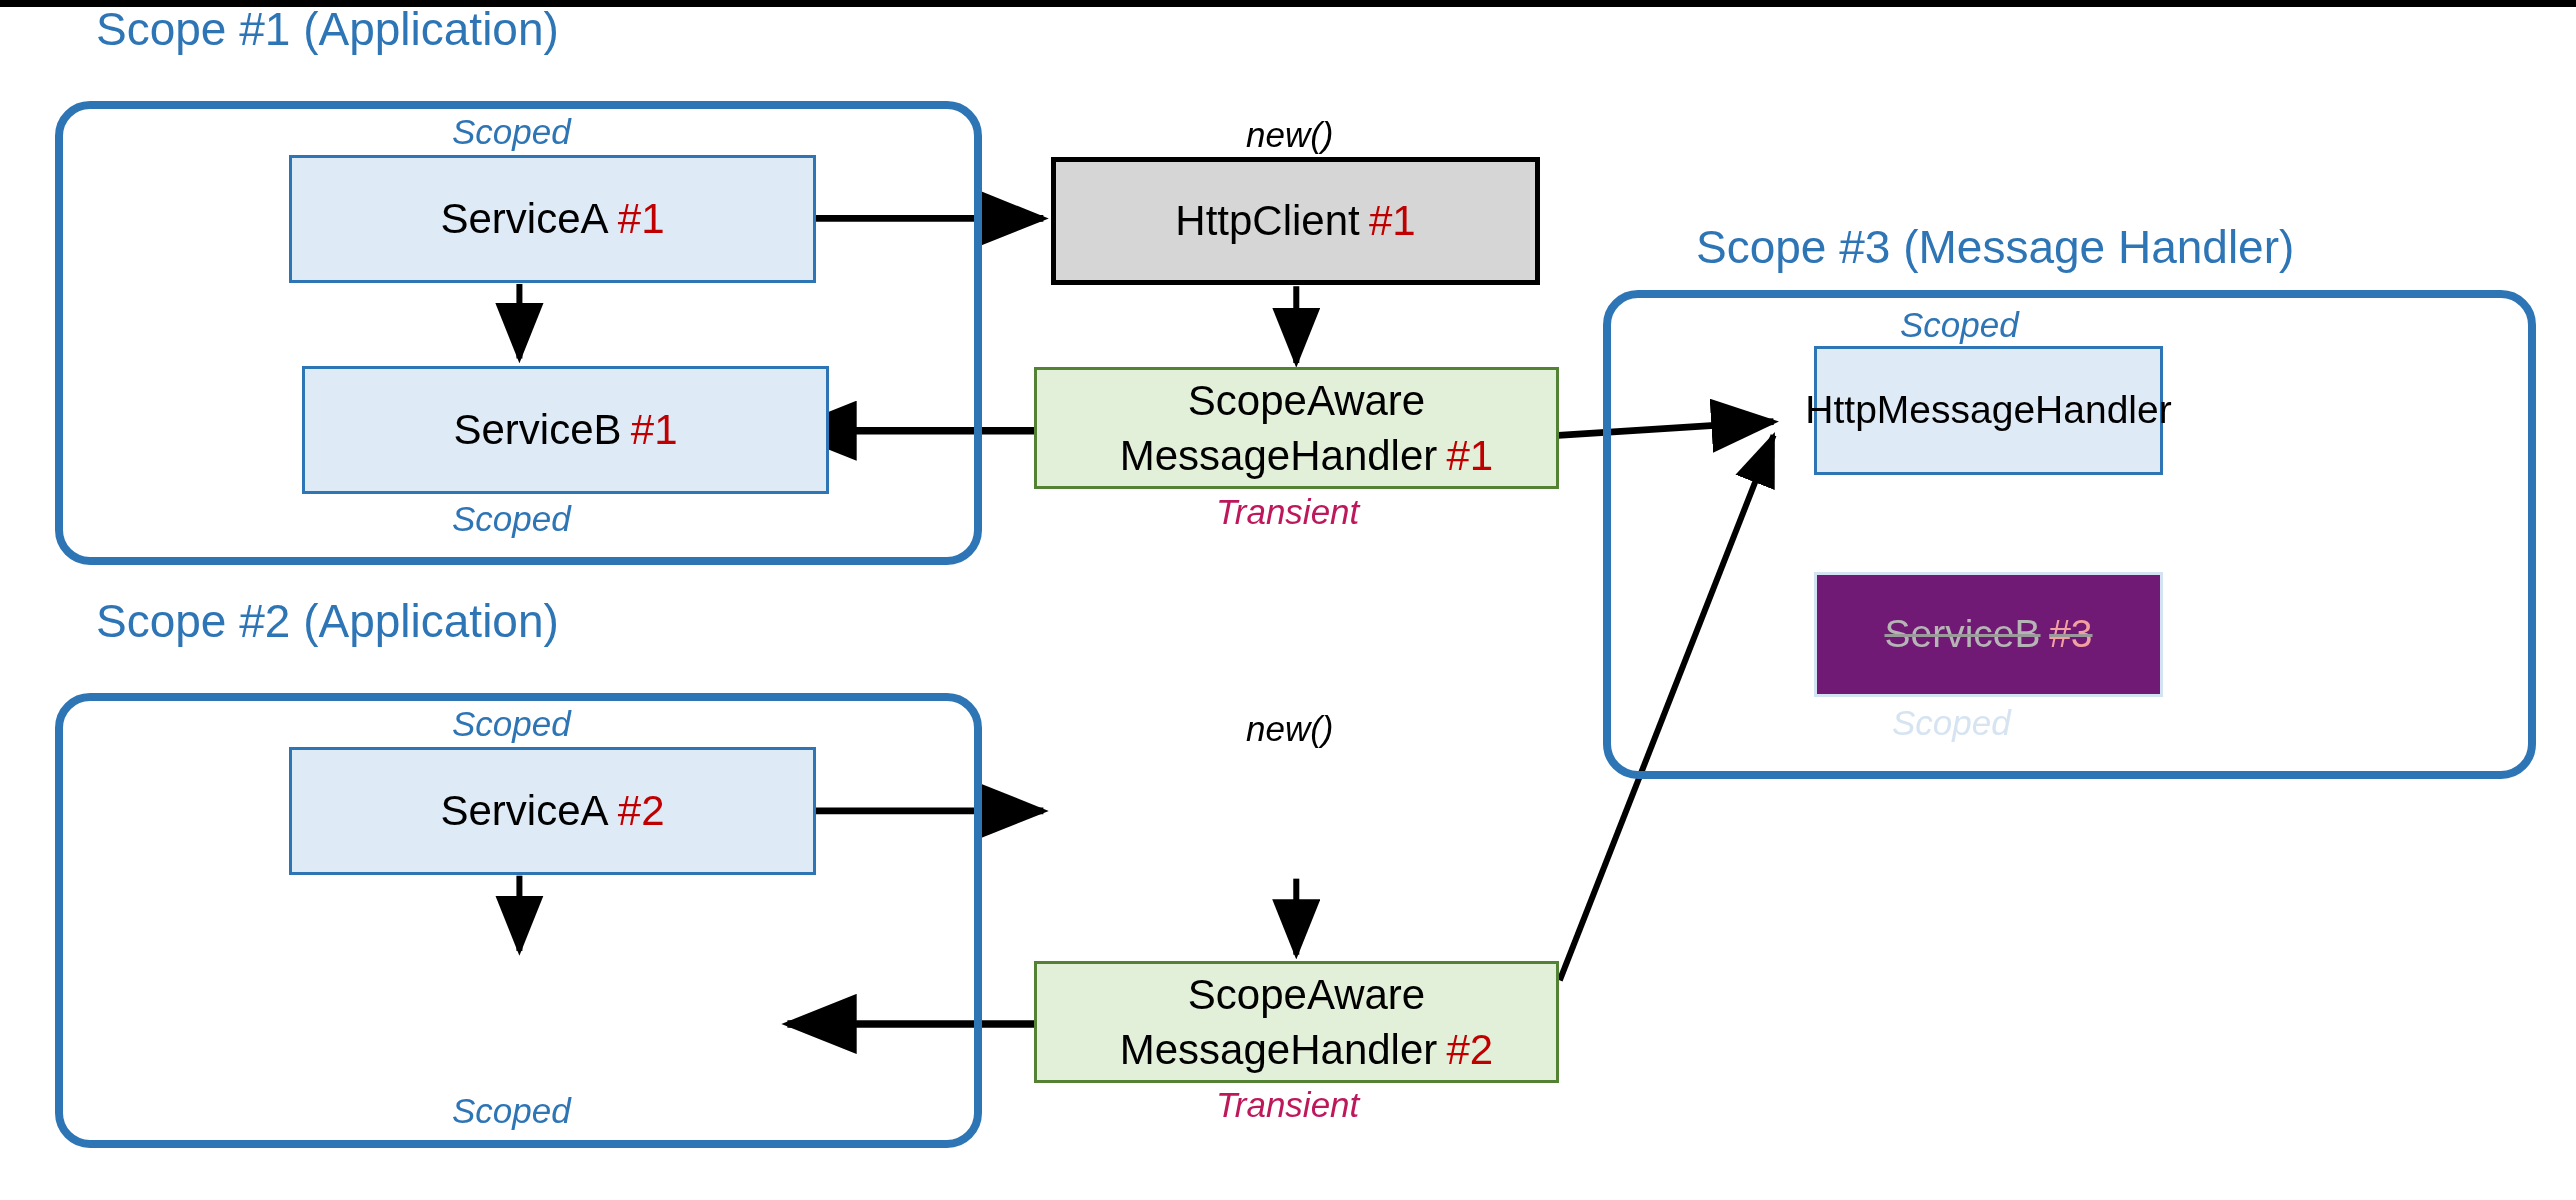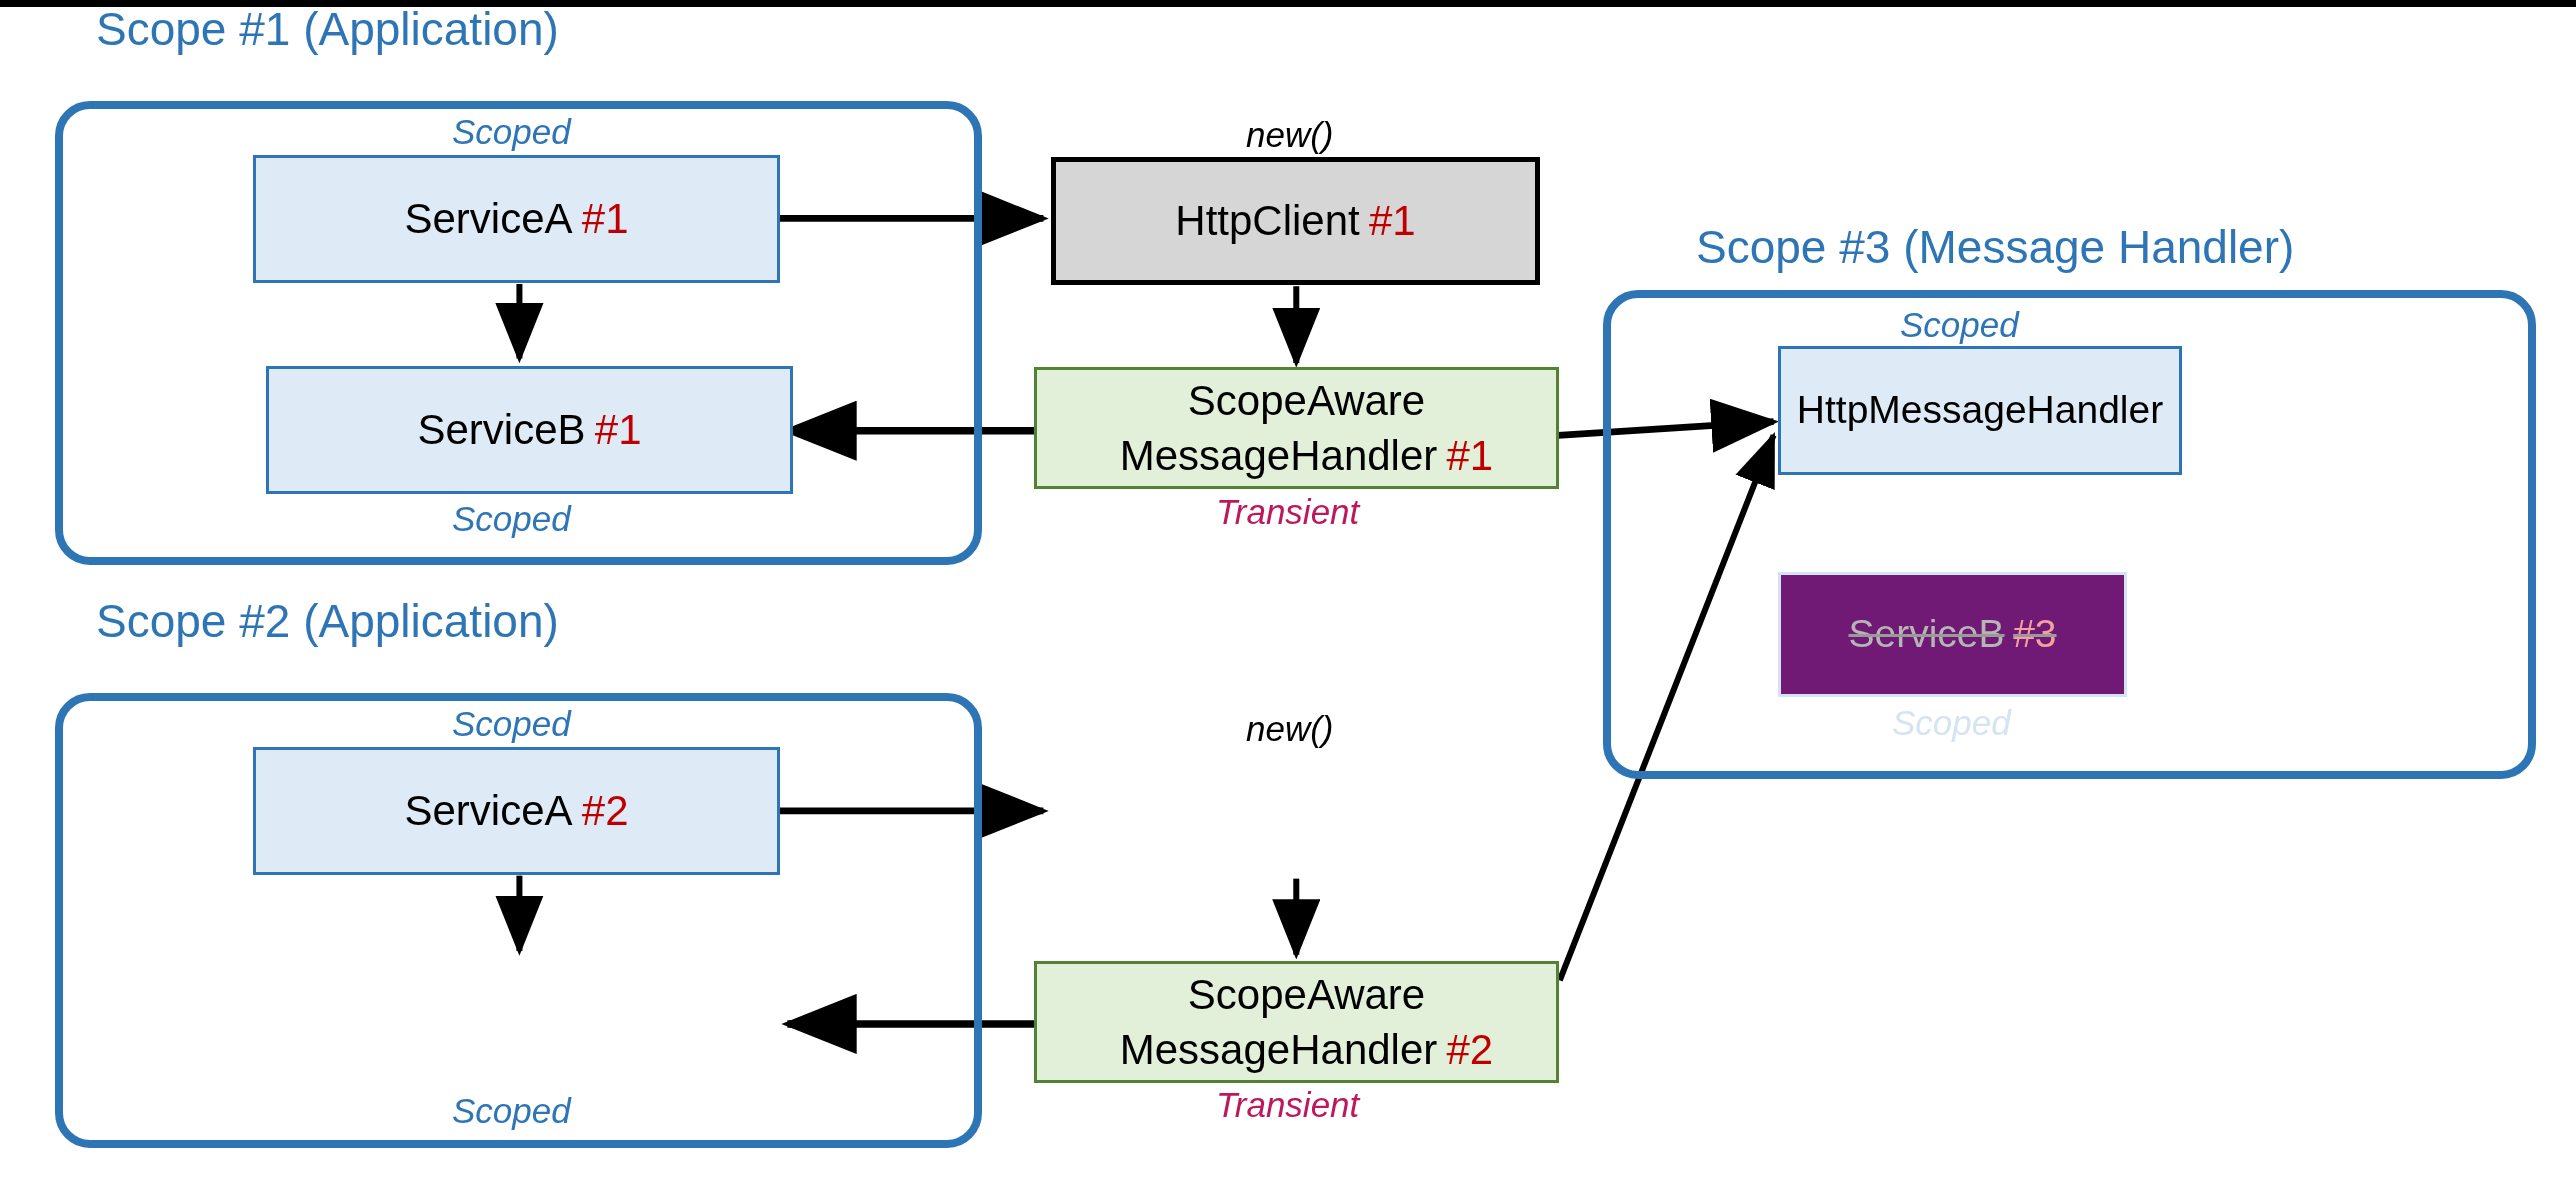--- a/index.html
+++ b/index.html
@@ -57,20 +57,21 @@
     justify-content: center;
     text-align: center;
     font-size: 42px;
     line-height: 1.15;
     color: #000000;
     white-space: nowrap;
   }
   .node.blue {
     background: #DEEAF6;
     border: 3.8px solid #2E75B6;
+    margin-left: 36px;
   }
   .node.gray {
     background: #D6D6D6;
     border: 5.3px solid #000000;
   }
   .node.green {
     background: #E2EFD9;
     border: 3.8px solid #548235;
     line-height: 1.32;
     white-space: normal;
@@ -166,21 +167,21 @@
       <span>ScopeAware</span><br>
       <span>MessageHandler</span><span class="hash">#1</span>
     </span>
   </div>
   <div class="cap green" style="left:1216px; top:494px;">Transient</div>
 
   <div class="scope-title" style="left:1696px; top:224px;">Scope #3 (Message Handler)</div>
   <div class="scope" style="left:1603px; top:290px; width:933px; height:489px;"></div>
 
   <div class="cap blue" style="left:1900px; top:307px;">Scoped</div>
-  <div class="node blue" style="left:1778px; top:346px; width:404px; height:129px; font-size:39px;">
+  <div class="node blue" style="left:1778px; top:346px; width:349px; height:129px; font-size:39px;">
     <span><span>HttpMessageHandler</span></span>
   </div>
 
   <div class="node blue ghost" style="left:1778px; top:572px; width:349px; height:125px; font-size:39px;">
     <span><span>ServiceB</span><span class="hash">#3</span></span>
   </div>
   <div class="cap ghost" style="left:1892px; top:705px;">Scoped</div>
 
   <div class="scope-title" style="left:96px; top:598px;">Scope #2 (Application)</div>
   <div class="scope" style="left:55px; top:693px; width:927px; height:455px;"></div>

